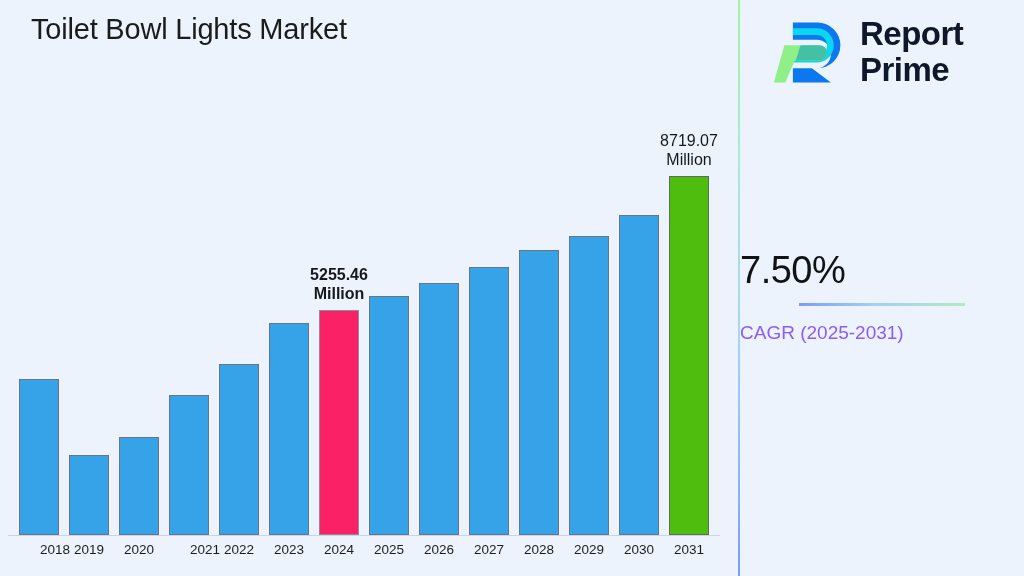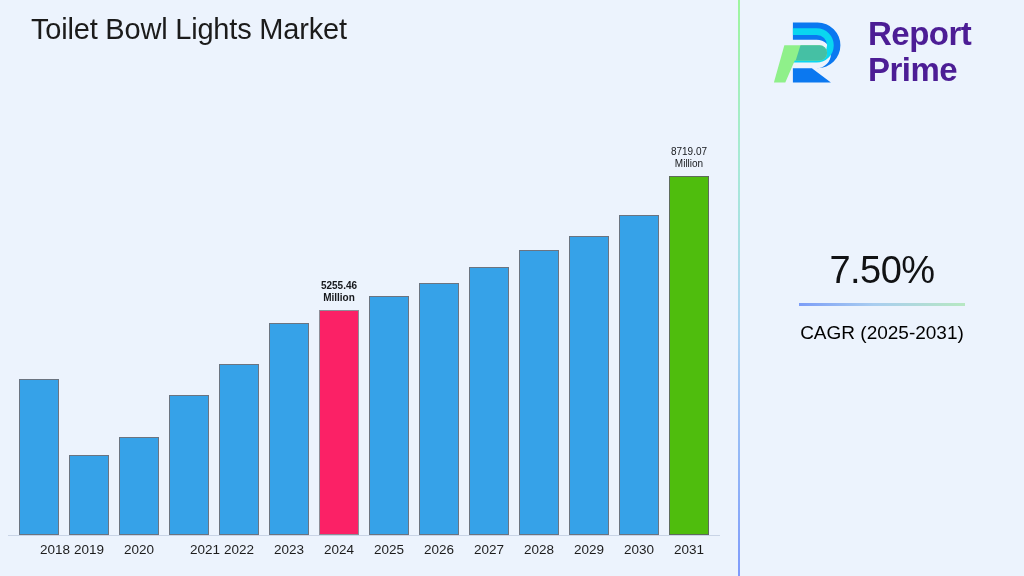--- a/index.html
+++ b/index.html
@@ -67,21 +67,21 @@
     background: #36a2e8;
   }
   .bar.highlight-current { background: #fb2166; border-color: #8d8d97; }
   .bar.highlight-forecast { background: #4fbd0d; border-color: #5e6b5c; }
 
   .bar-value {
     position: absolute;
     left: 50%;
     transform: translateX(-50%);
     text-align: center;
-    font-size: 10px;
+    font-size: 16px;
     color: #16181c;
     line-height: 1.18;
     white-space: nowrap;
   }
   .bar-value .unit { display: block; }
 
   #x-axis {
     position: absolute;
     left: 0;
     top: 536px;
@@ -115,48 +115,47 @@
     position: absolute;
     left: 32px; top: 14px;
     display: flex;
     align-items: center;
     gap: 12px;
   }
   #logo-mark { width: 76px; height: 76px; display: block; }
   #logo-text {
     font-size: 33px;
     font-weight: bold;
-    color: #4c1d95;
+    color: #0f172a;
     line-height: 1.08;
     letter-spacing: -0.5px;
-    margin-left: 8px;
   }
   #logo-text span { display: block; }
 
   #cagr-block {
     position: absolute;
     left: 0; top: 250px;
     width: 284px;
-    text-align: center;
+    text-align: left;
   }
   #cagr-value {
     font-size: 38px;
     color: #111214;
     line-height: 1.1;
     letter-spacing: -0.5px;
   }
   #cagr-rule {
     width: 166px;
     height: 3px;
     margin: 11px auto 9px auto;
     background: linear-gradient(to right, #7c9df7 0%, #a9cdf0 45%, #b7e8c2 100%);
   }
   #cagr-label {
     font-size: 19px;
-    color: #000000;
+    color: #8b5cf6;
     margin-top: 16px;
   }
 </style>
 </head>
 <body>
 
 <div id="page">
 
   <div id="chart-panel">
 

